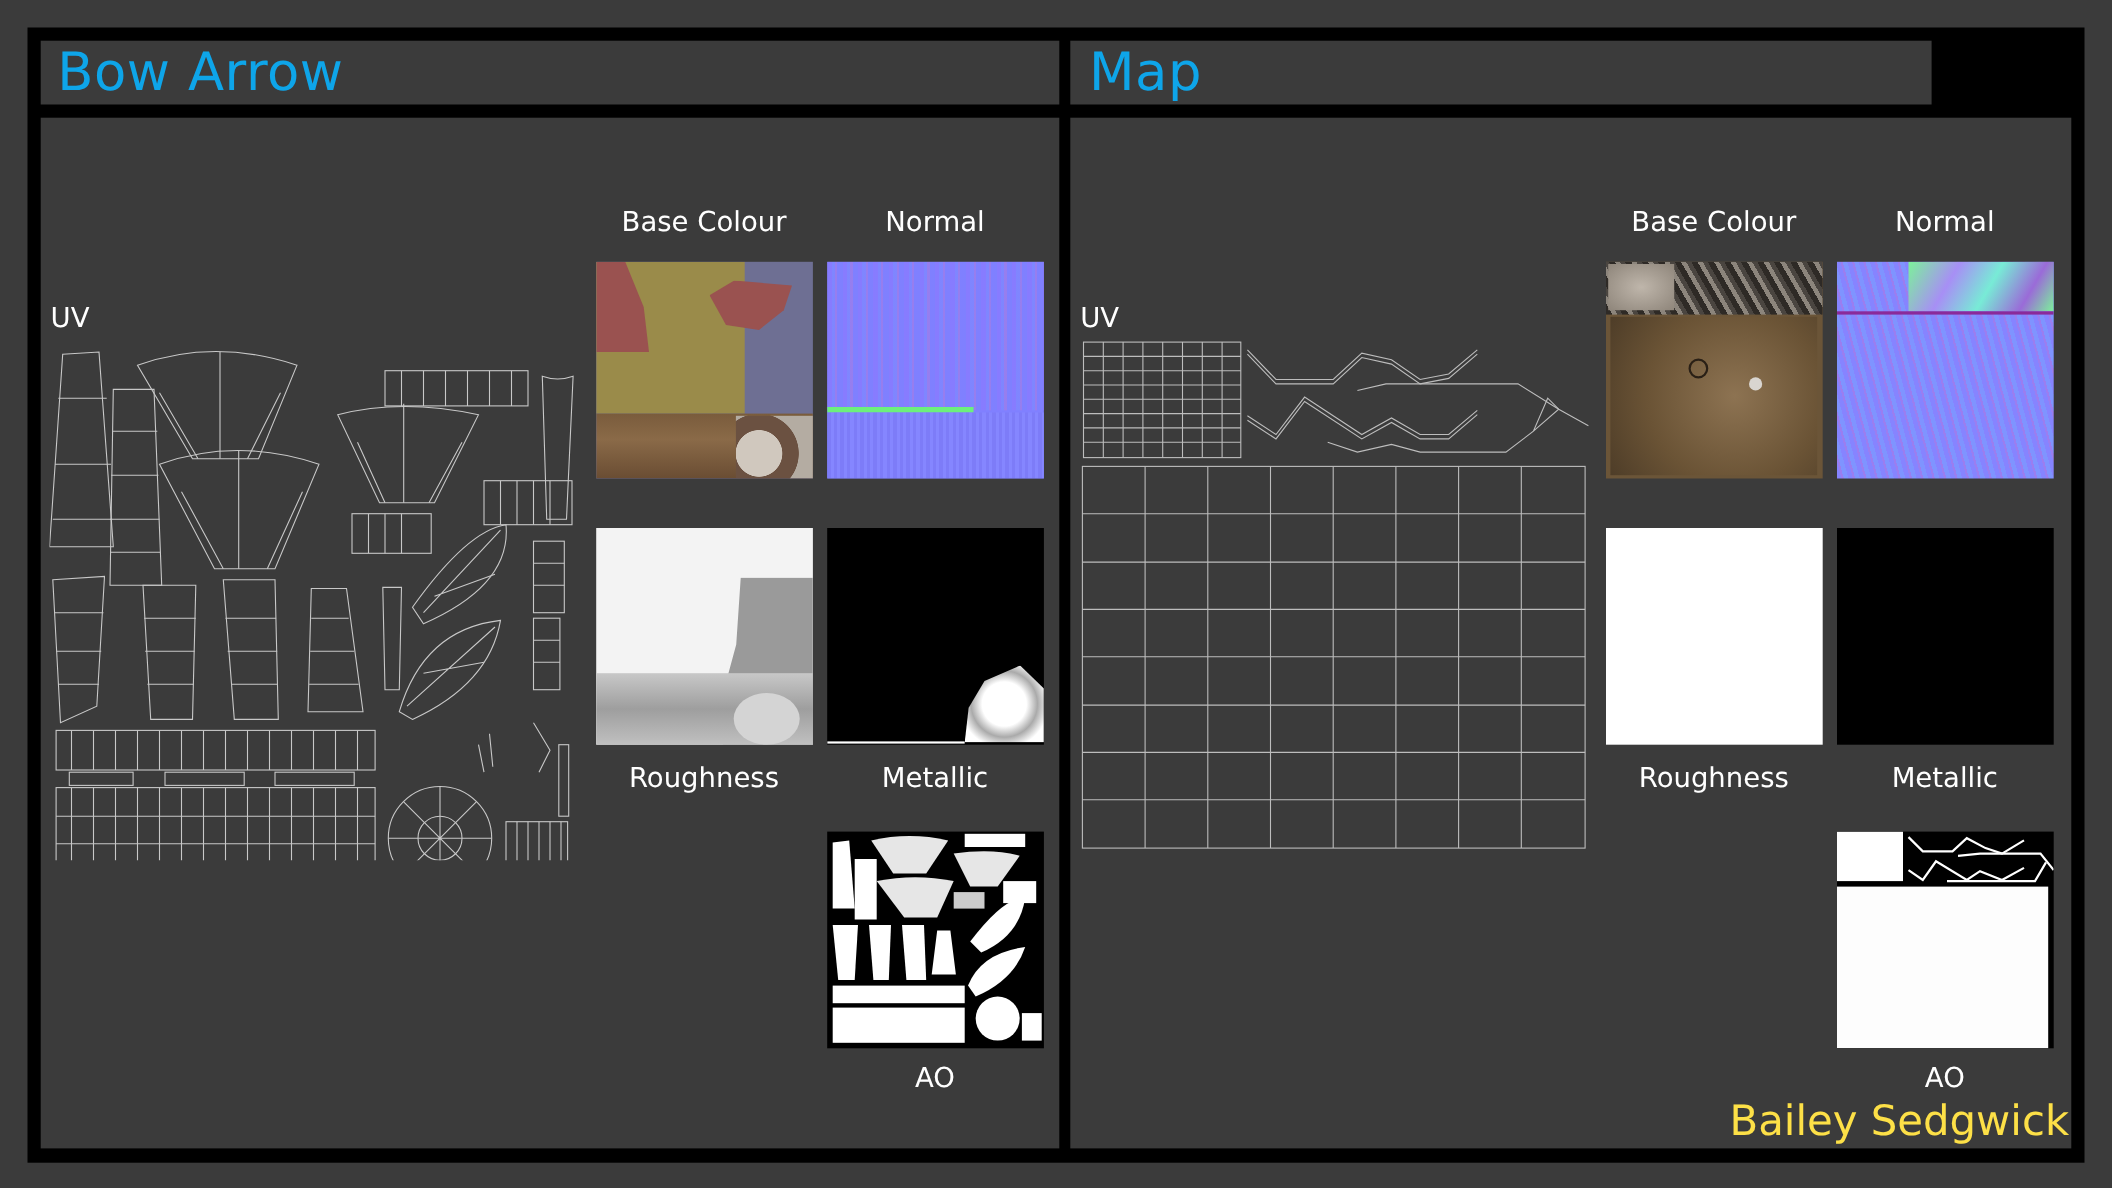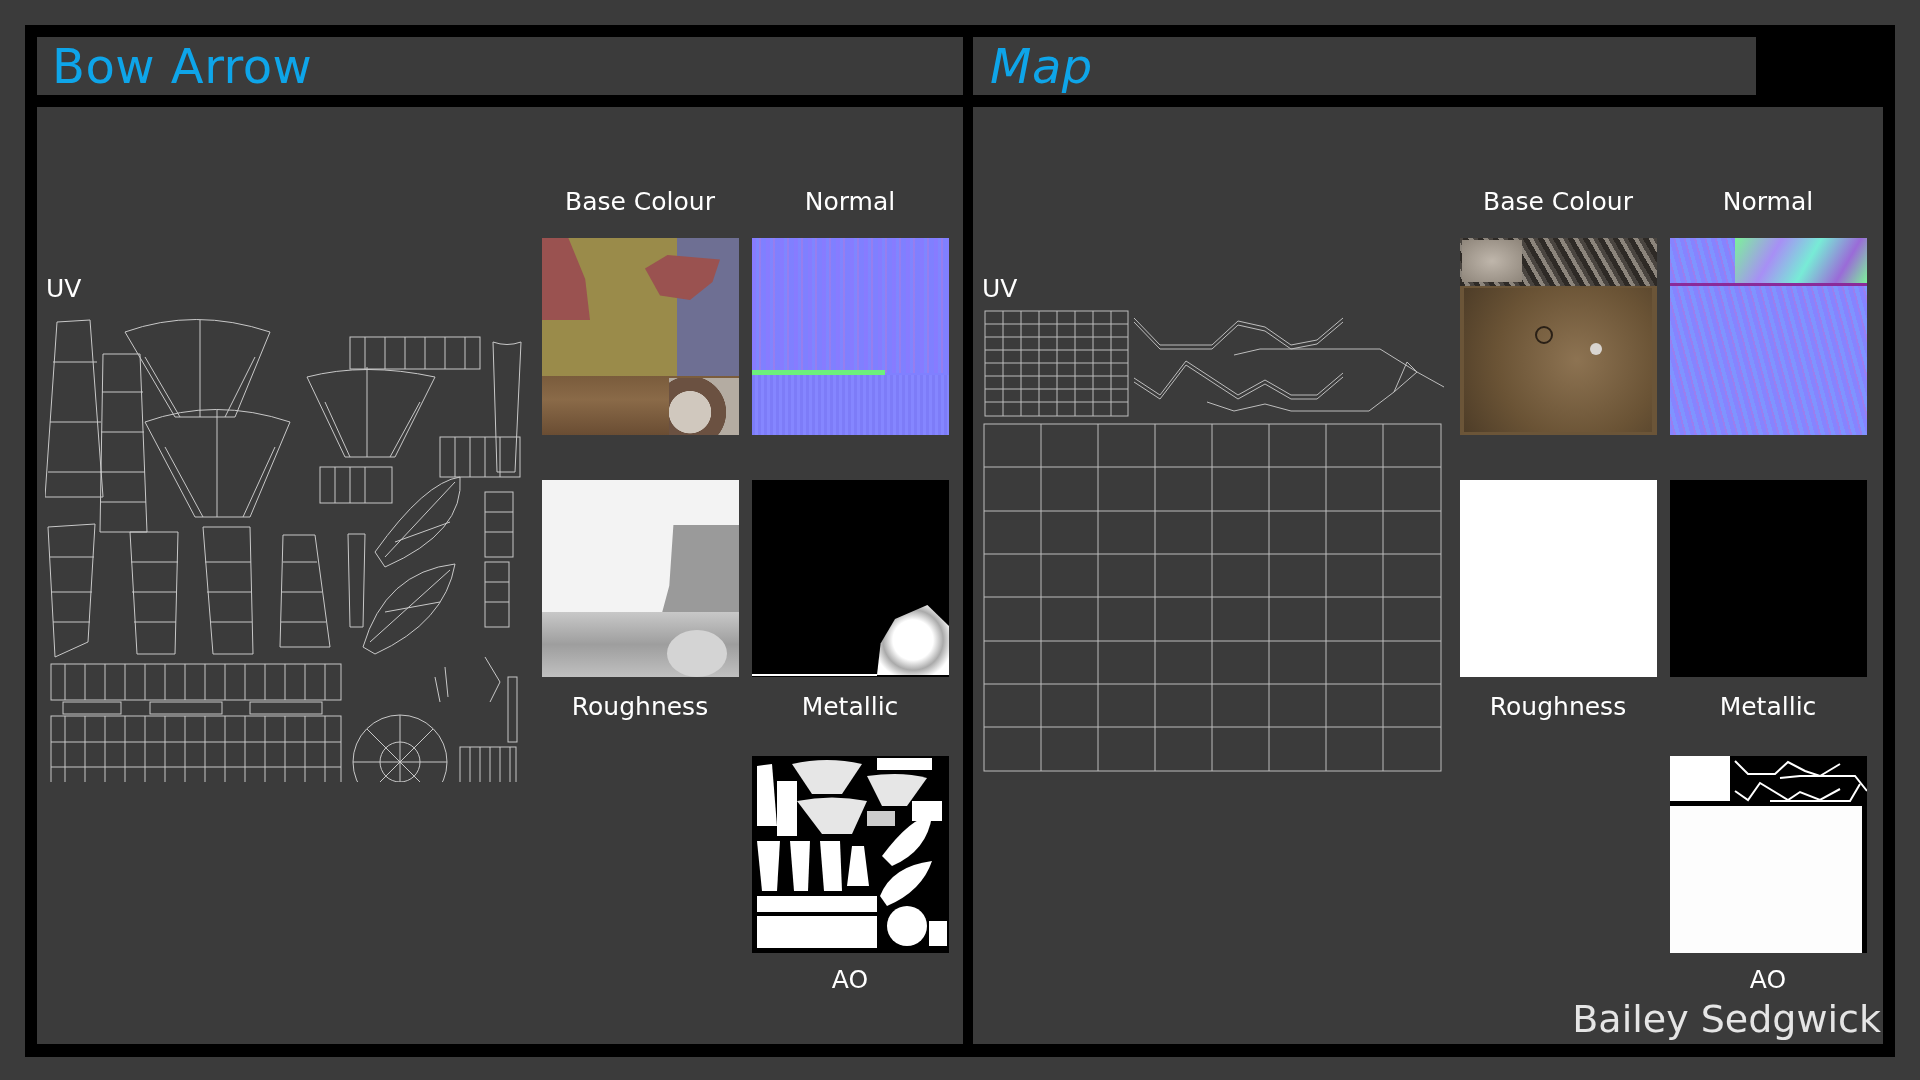--- a/index.html
+++ b/index.html
@@ -4,21 +4,21 @@
 <style>
   * { box-sizing: border-box; margin: 0; padding: 0; }
   html, body { width: 1920px; height: 1080px; overflow: hidden; background: #3b3b3b; }
   body { position: relative; font-family: "DejaVu Sans", "Liberation Sans", sans-serif; color: #fff; }
   .frame { position: absolute; left: 25px; top: 25px; width: 1870px; height: 1032px; background: #000; }
   .panel { position: absolute; background: #3b3b3b; }
   .title { position: absolute; font-size: 48px; line-height: 1; color: #0ea5e9; letter-spacing: 0.5px; }
   .lbl { position: absolute; font-size: 25px; color: #fff; text-align: center; white-space: nowrap; }
   .tile { position: absolute; width: 197px; height: 197px; overflow: hidden; }
   .uvsvg { position: absolute; }
-  .credit { position: absolute; font-size: 38px; color: #e5e5e5; white-space: nowrap; }
+  .credit { position: absolute; font-size: 38px; color: #fde047; white-space: nowrap; }
 </style>
 </head>
 <body>
 
 <div class="frame"></div>
 
 <div class="panel" style="left:37px;top:37px;width:926px;height:58px;">
   <div class="title" style="left:15px;top:5px;">Bow Arrow</div>
 </div>
 <div class="panel" style="left:37px;top:107px;width:926px;height:937px;">
@@ -128,21 +128,21 @@
       <path d="M128 140 Q140 110 180 105 Q170 135 135 150 Z"></path>
       <rect x="5" y="140" width="120" height="16"></rect>
       <rect x="5" y="160" width="120" height="32"></rect>
       <circle cx="155" cy="170" r="20"></circle>
       <rect x="177" y="165" width="18" height="25"></rect>
     </svg>
   </div>
   <div class="lbl" style="left:715px;top:858px;width:196px;">AO</div>
 </div>
 
-<div class="panel" style="left:973px;top:37px;width:783px;height:58px;font-style:italic;">
+<div class="panel" style="left:973px;top:37px;width:783px;height:58px;">
   <div class="title" style="left:17px;top:5px;">Map</div>
 </div>
 <div class="panel" style="left:973px;top:107px;width:910px;height:937px;">
   <div class="lbl" style="left:9px;top:167px;">UV</div>
 
   <svg class="uvsvg" style="left:9px;top:200px;" width="480" height="480" viewBox="0 0 480 480" fill="none" stroke="#bdbdbd" stroke-width="1">
 
     <rect x="3" y="4" width="143" height="105"></rect>
     <path d="M21 4 V109 M39 4 V109 M57 4 V109 M75 4 V109 M93 4 V109 M111 4 V109 M129 4 V109"></path>
     <path d="M3 17 H146 M3 30 H146 M3 43 H146 M3 56 H146 M3 69 H146 M3 82 H146 M3 95 H146"></path>

